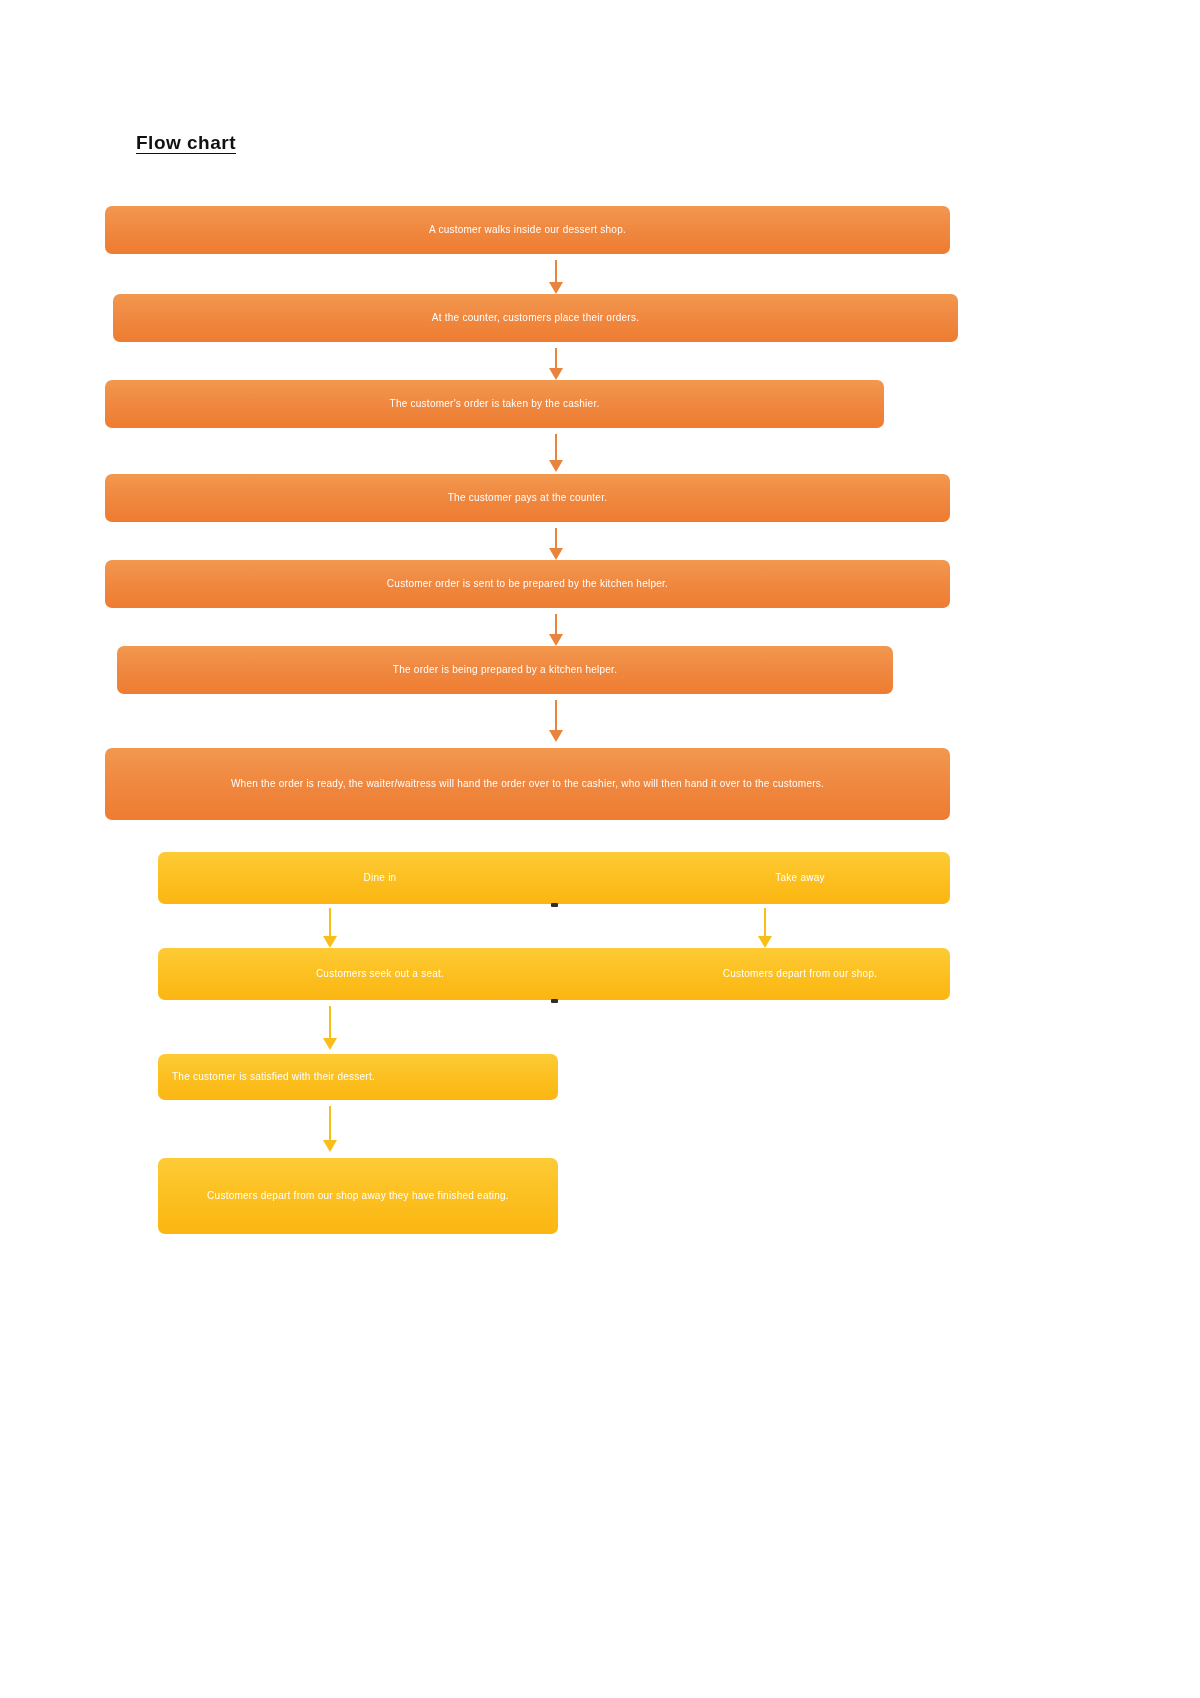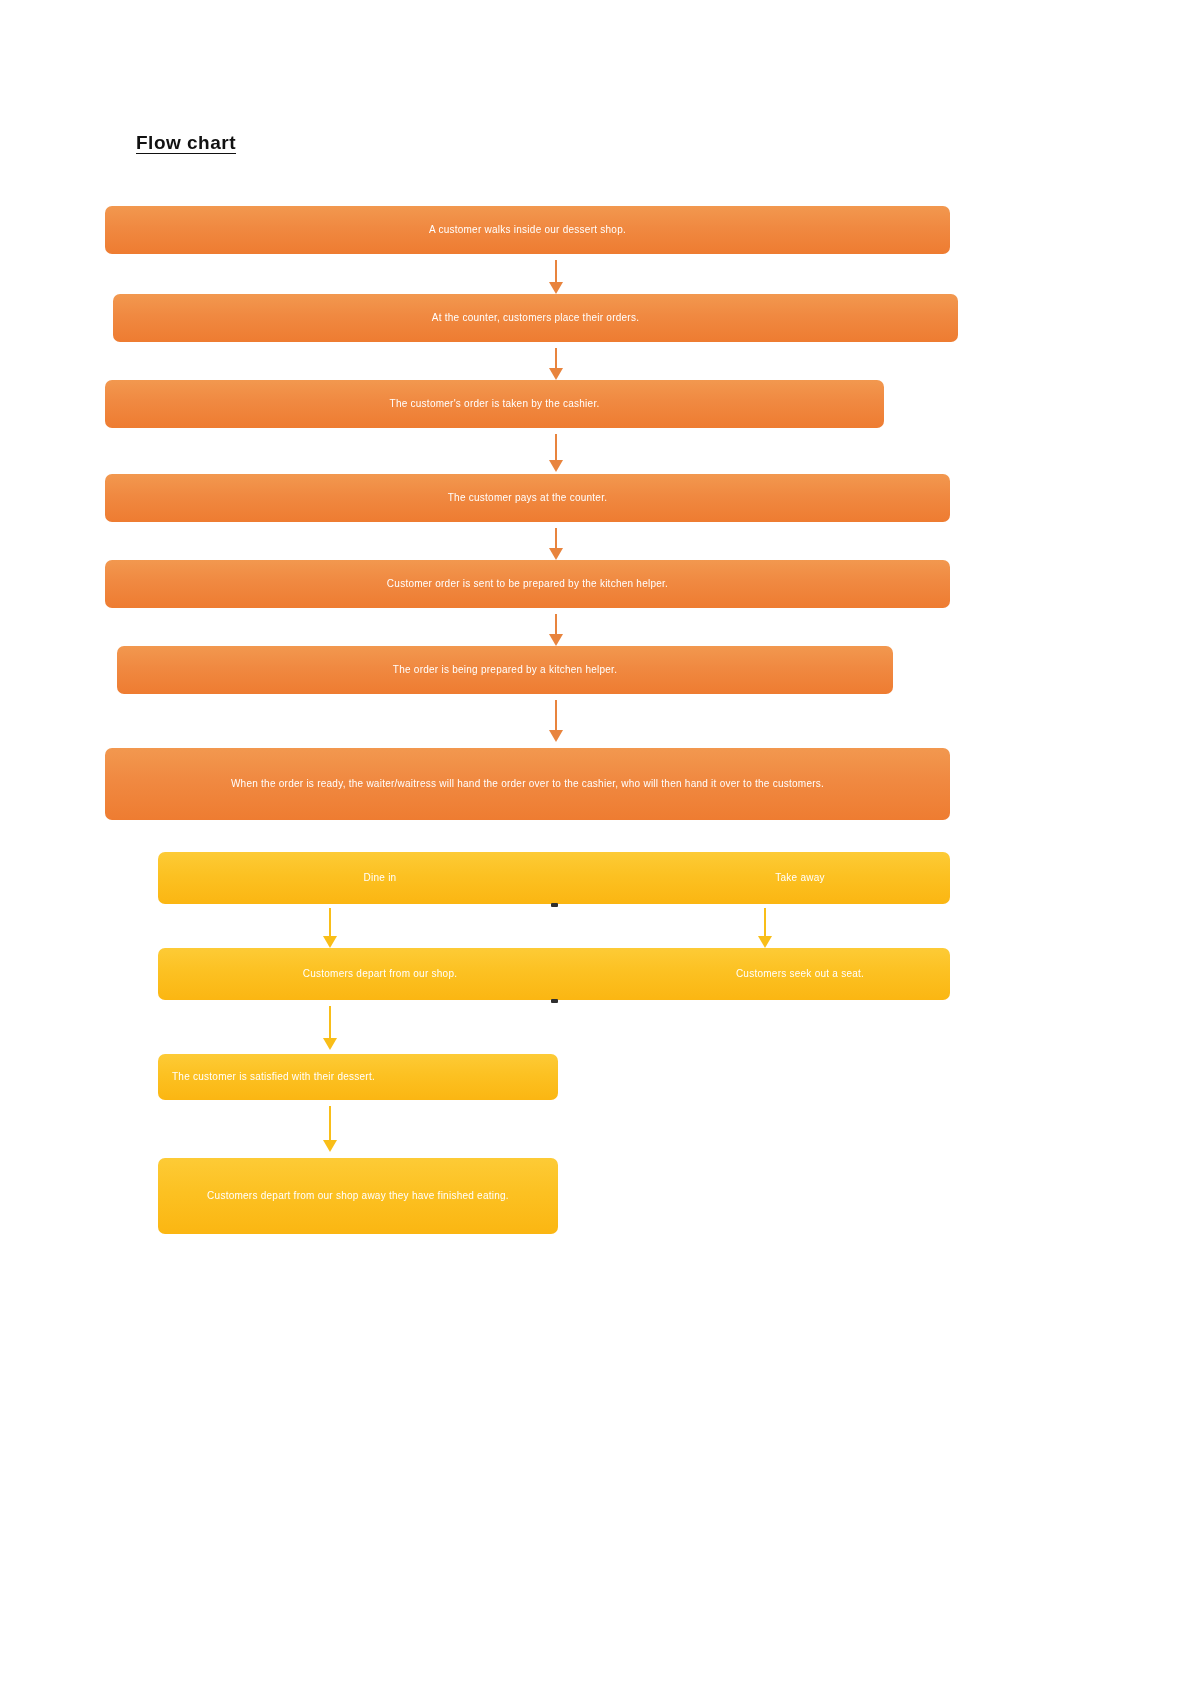--- a/index.html
+++ b/index.html
@@ -219,24 +219,24 @@
     <span class="head"></span>
   </div>
 
   <div class="arrow yellow" style="left:758px; top:908px; width:14px; height:40px;">
     <span class="shaft"></span>
     <span class="head"></span>
   </div>
 
   <div class="node yellow split" style="left:158px; top:948px; width:792px; height:52px;">
     <div class="half">
+      <span class="label">Customers seek out a seat.</span>
+    </div>
+    <div class="half">
       <span class="label">Customers depart from our shop.</span>
-    </div>
-    <div class="half">
-      <span class="label">Customers seek out a seat.</span>
     </div>
     <span class="seam"></span>
   </div>
 
   <div class="arrow yellow" style="left:323px; top:1006px; width:14px; height:44px;">
     <span class="shaft"></span>
     <span class="head"></span>
   </div>
 
   <div class="node yellow leftalign" style="left:158px; top:1054px; width:400px; height:46px;">

